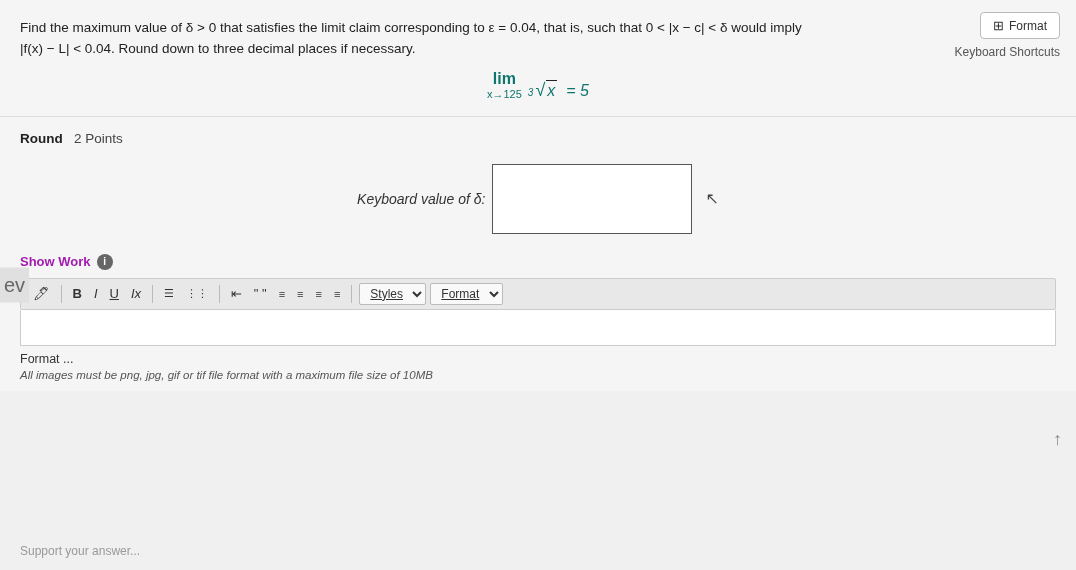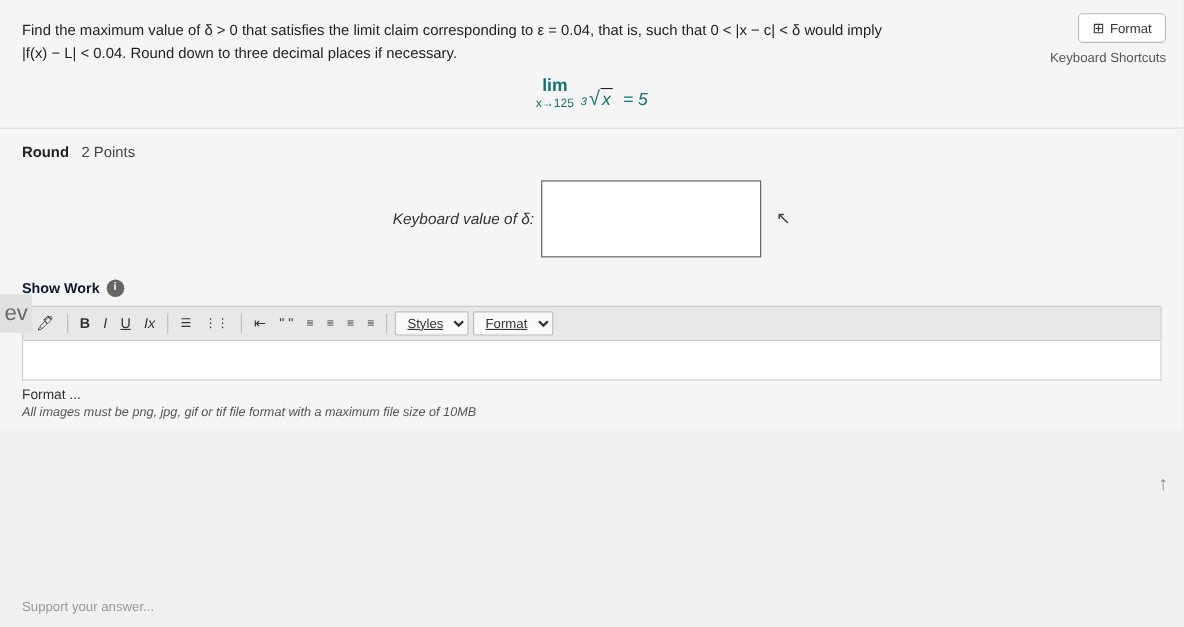--- a/index.html
+++ b/index.html
@@ -123,21 +123,21 @@
     }
     .show-work-row {
       display: flex;
       align-items: center;
       gap: 6px;
       margin-bottom: 8px;
     }
     .show-work-label {
       font-size: 13px;
       font-weight: bold;
-      color: #0f172a;
+      color: #a21caf;
     }
     .info-icon {
       width: 16px;
       height: 16px;
       background: #666;
       border-radius: 50%;
       display: inline-flex;
       align-items: center;
       justify-content: center;
       color: #fff;

